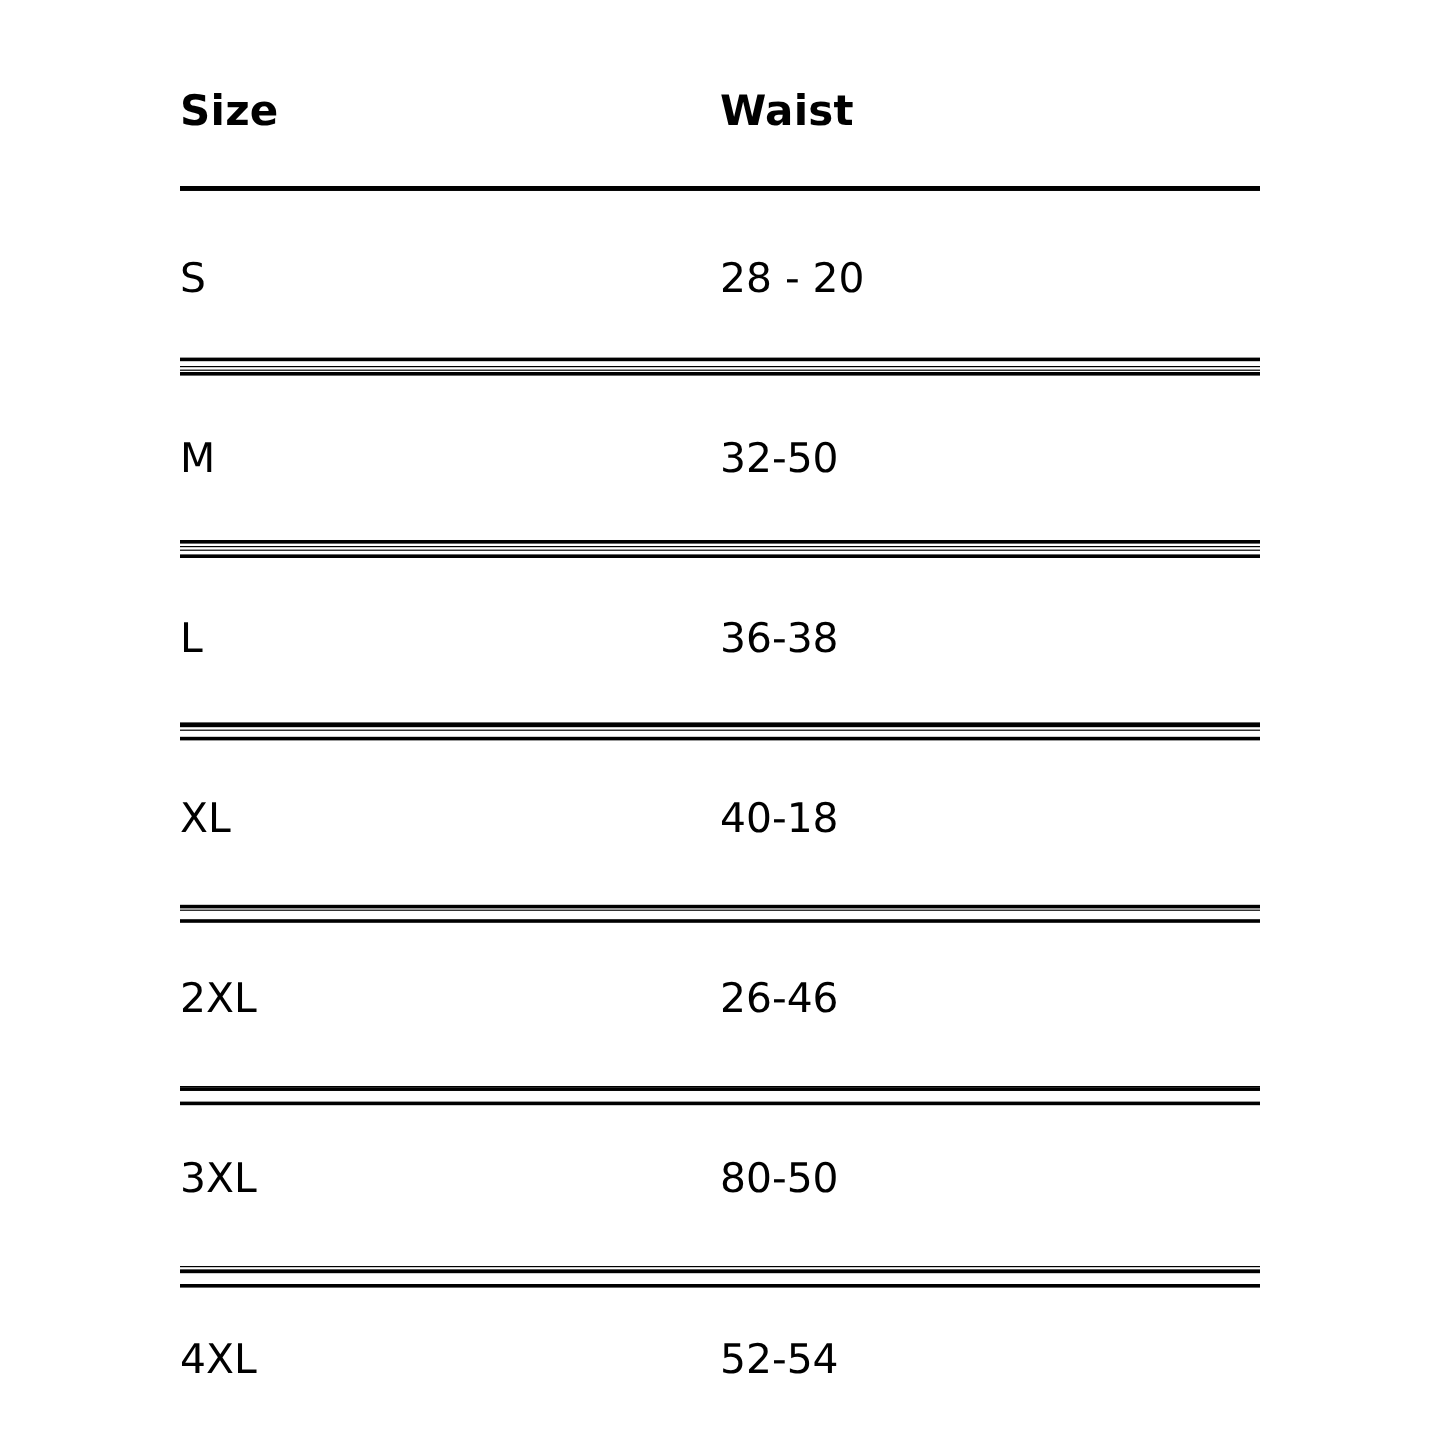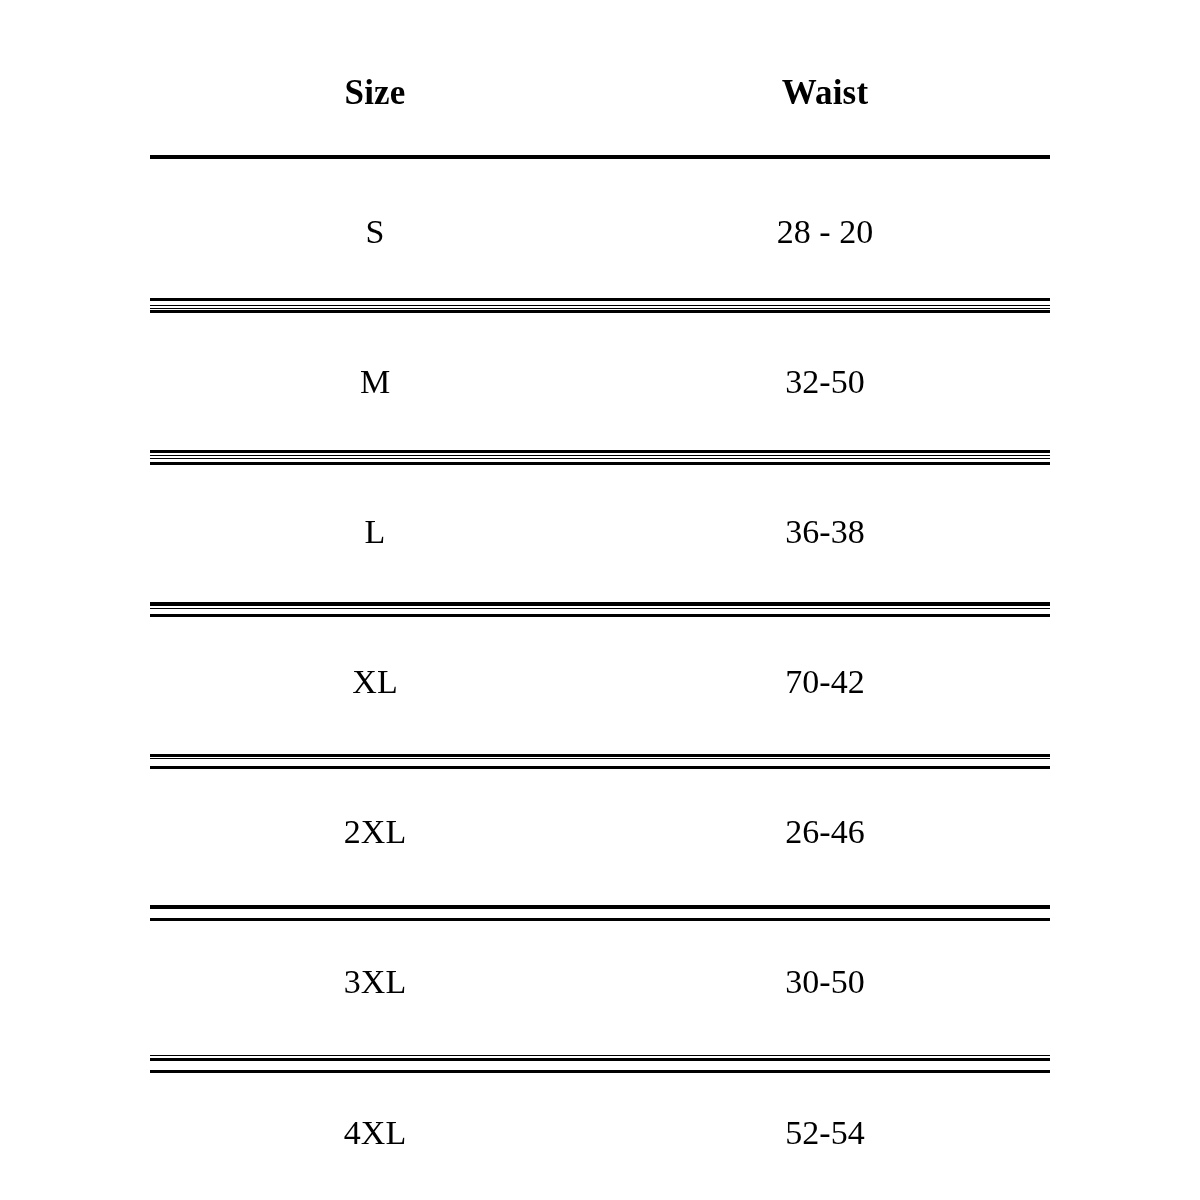--- a/index.html
+++ b/index.html
@@ -30,23 +30,22 @@
     border-collapse: collapse;
   }
 
   .size-table col.col-size { width: 50%; }
   .size-table col.col-waist { width: 50%; }
 
   .size-table th,
   .size-table td {
     padding: 0;
     margin: 0;
-    text-align: center;
+    text-align: left;
     vertical-align: middle;
-    font-family: Liberation Serif, serif;
   }
 
   .size-table thead th {
     height: 125px;
     font-size: 35px;
     font-weight: bold;
     letter-spacing: 0.2px;
   }
 
   
@@ -120,29 +119,29 @@
       <tr>
         <td class="cell-size">M</td>
         <td class="cell-waist">32-50</td>
       </tr>
       <tr>
         <td class="cell-size">L</td>
         <td class="cell-waist">36-38</td>
       </tr>
       <tr>
         <td class="cell-size">XL</td>
-        <td class="cell-waist">70-42</td>
+        <td class="cell-waist">40-18</td>
       </tr>
       <tr>
         <td class="cell-size">2XL</td>
         <td class="cell-waist">26-46</td>
       </tr>
       <tr>
         <td class="cell-size">3XL</td>
-        <td class="cell-waist">30-50</td>
+        <td class="cell-waist">80-50</td>
       </tr>
       <tr>
         <td class="cell-size">4XL</td>
         <td class="cell-waist">52-54</td>
       </tr>
     </tbody>
   </table>
 
   <div class="rule-single" style="top:155px;"></div>
   <div class="rule-double" style="top:298px;"></div>

